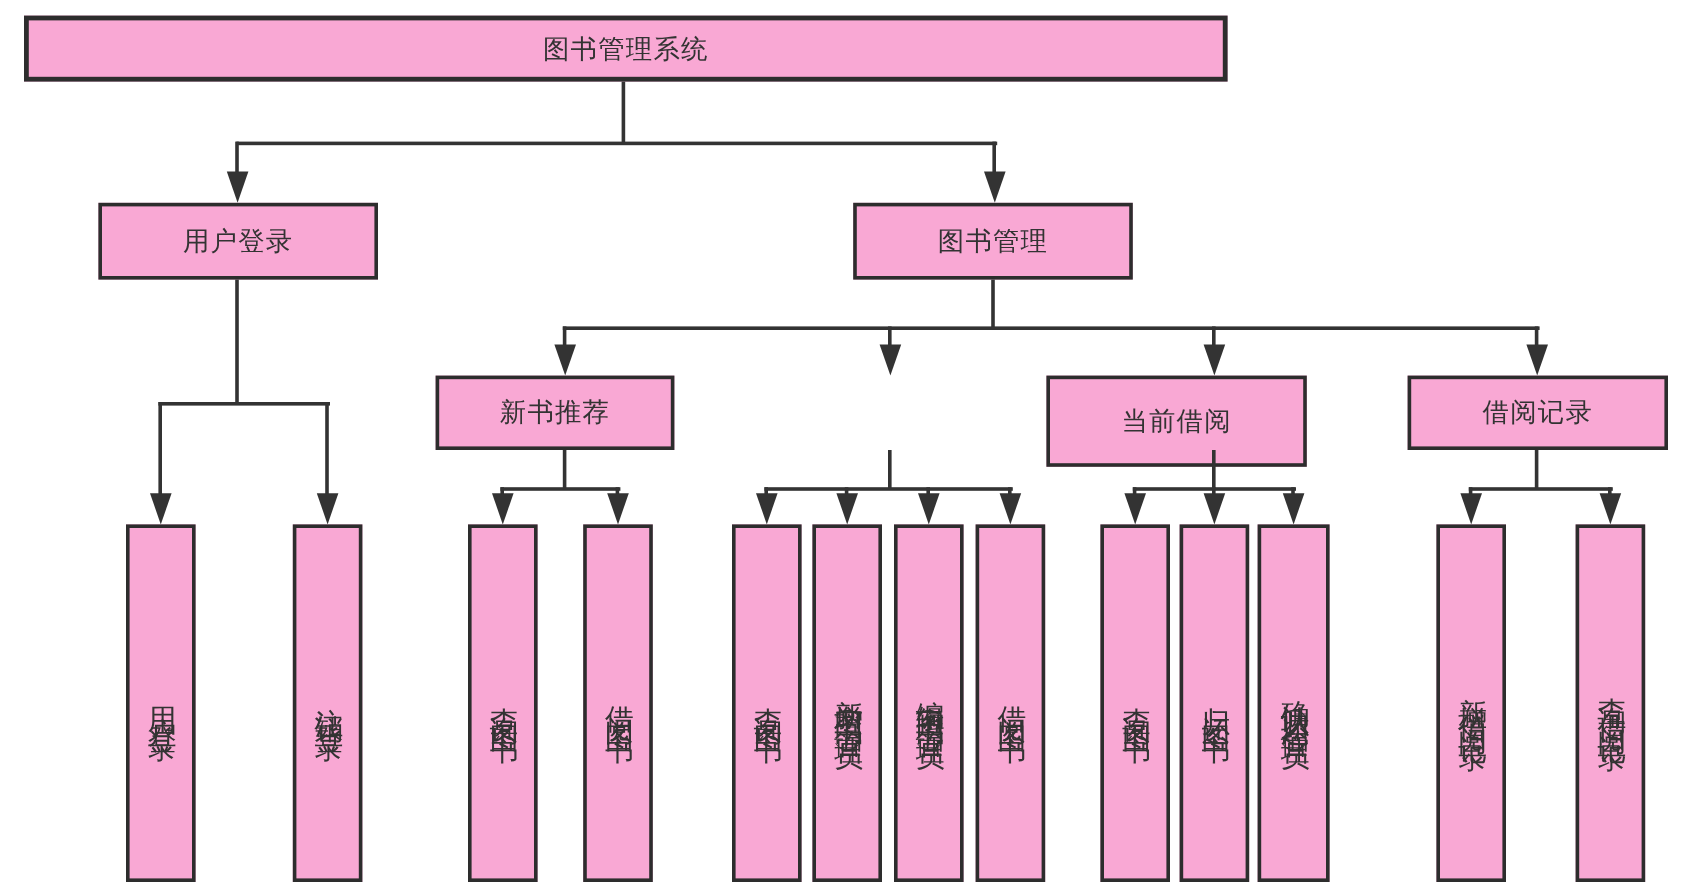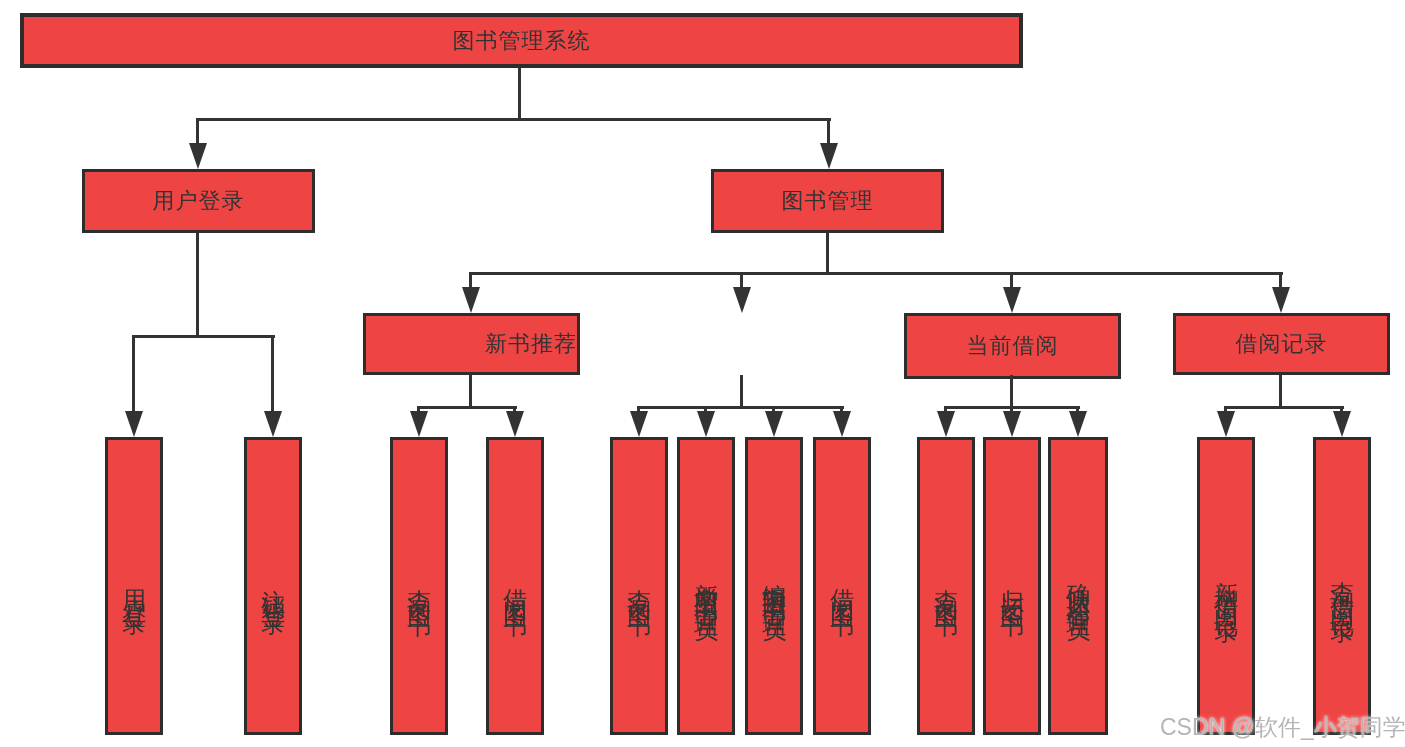--- a/index.html
+++ b/index.html
@@ -13,21 +13,21 @@
     width: 1405px;
     height: 747px;
     background: #ffffff;
     overflow: hidden;
     color: #333333;
   }
   
   .node {
     position: absolute;
     box-sizing: border-box;
-    background: #ef4444;
+    background: #f9a8d4;
     border: 3px solid #2d2d2d;
     display: flex;
     align-items: center;
     justify-content: center;
   }
   .node.root { border-width: 4px; }
   .node-label-h {
     font-size: 22px;
     letter-spacing: 1px;
     color: #333333;
@@ -107,24 +107,24 @@
   <div class="hline" style="left:469px; top:272px; width:814px;"></div>
   <div class="vline" style="left:469px; top:272px; height:20px;"></div>
   <div class="ahead" style="left:462px; top:287px;"></div>
   <div class="vline" style="left:740px; top:272px; height:20px;"></div>
   <div class="ahead" style="left:733px; top:287px;"></div>
   <div class="vline" style="left:1010px; top:272px; height:20px;"></div>
   <div class="ahead" style="left:1003px; top:287px;"></div>
   <div class="vline" style="left:1279px; top:272px; height:20px;"></div>
   <div class="ahead" style="left:1272px; top:287px;"></div>
 
-  <div class="node" style="left:363px; top:313px; width:217px; height:62px;justify-content:flex-end;">
+  <div class="node" style="left:363px; top:313px; width:199px; height:62px;">
     <span class="node-label-h">新书推荐</span>
   </div>
-  <div class="node" style="left:904px; top:313px; width:217px; height:66px;">
+  <div class="node" style="left:872px; top:313px; width:217px; height:76px;">
     <span class="node-label-h">当前借阅</span>
   </div>
   <div class="node" style="left:1173px; top:313px; width:217px; height:62px;">
     <span class="node-label-h">借阅记录</span>
   </div>
 
   <div class="vline" style="left:469px; top:375px; height:33px;"></div>
   <div class="hline" style="left:417px; top:406px; width:100px;"></div>
   <div class="vline" style="left:417px; top:406px; height:8px;"></div>
   <div class="ahead" style="left:410px; top:411px;"></div>
@@ -195,15 +195,14 @@
     <span class="node-label-v" style="letter-spacing:5px;">确认归还（管理员）</span>
   </div>
 
   <div class="node" style="left:1197px; top:437px; width:58px; height:298px;">
     <span class="node-label-v">新增借阅记录</span>
   </div>
   <div class="node" style="left:1313px; top:437px; width:58px; height:298px;">
     <span class="node-label-v">查询借阅记录</span>
   </div>
 
-  <div class="watermark">CSDN @软件_小贺同学</div>
 
 </div>
 
 </body></html>

